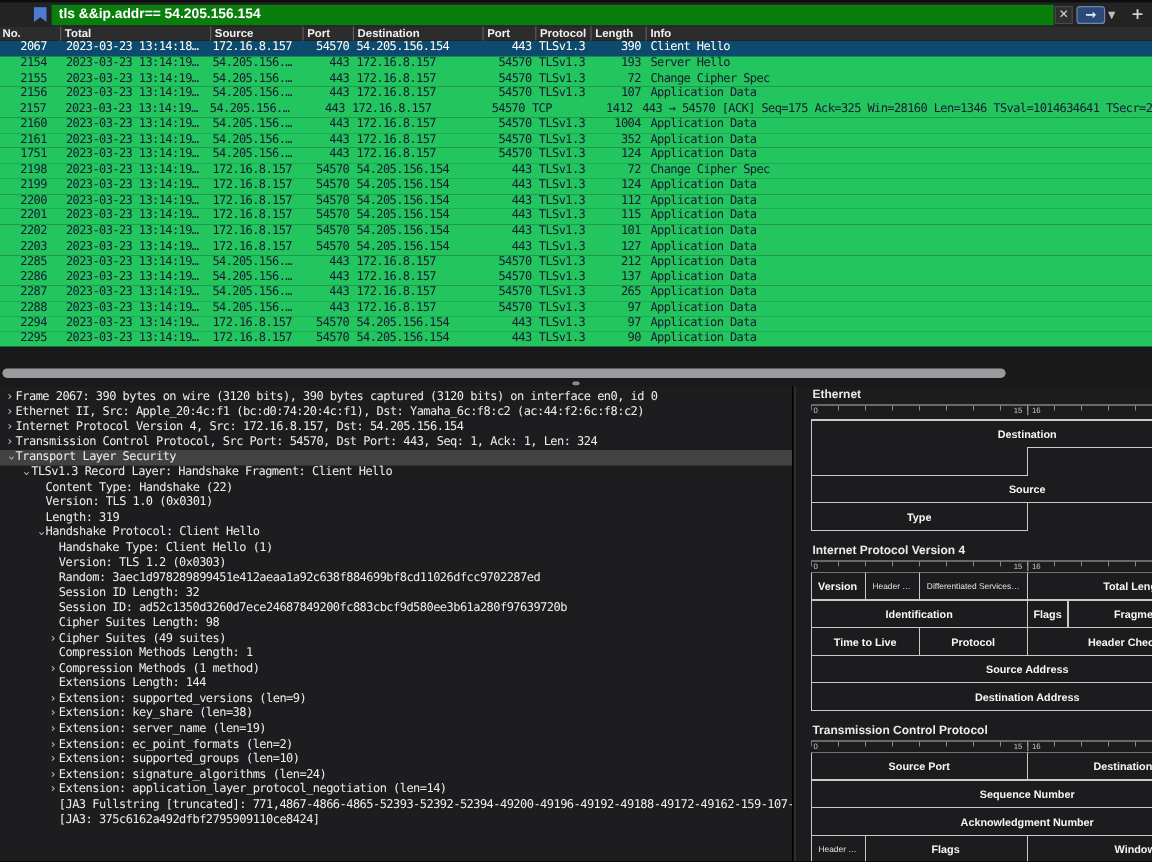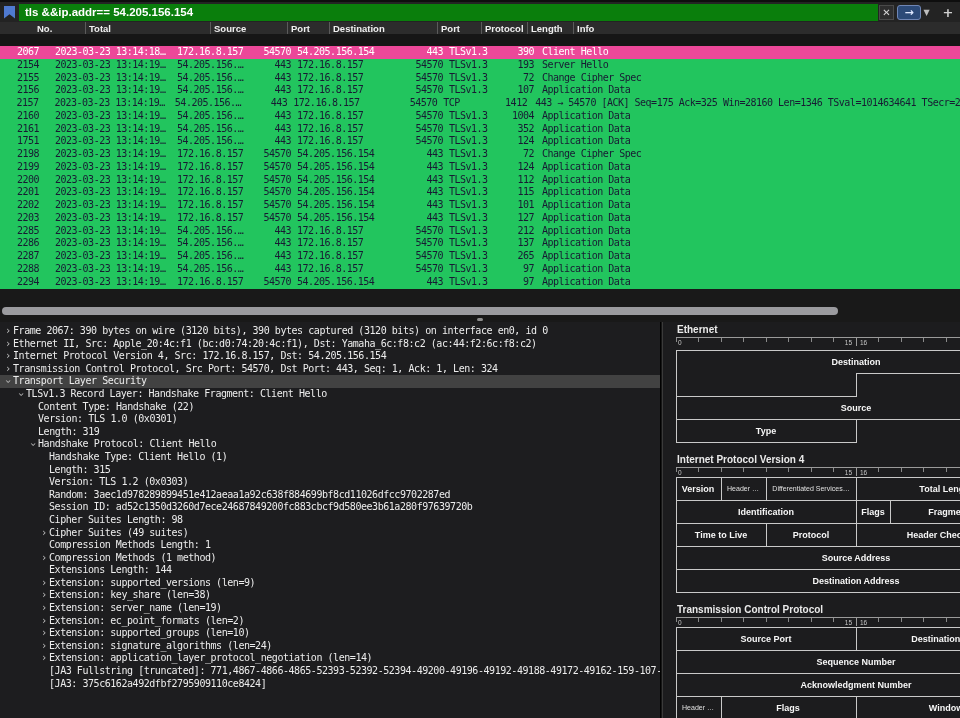--- a/index.html
+++ b/index.html
@@ -2,57 +2,57 @@
 <html><head>
 <meta charset="utf-8">
 <style>
   * { margin:0; padding:0; box-sizing:border-box; }
   html,body { background:#000; }
   .app{ position:relative; width:960px; height:718px; background:#161616; overflow:hidden;
         font-family:"Liberation Sans",sans-serif; }
 
   
   .filterbar{ position:absolute; top:0; left:0; right:0; height:22px; background:#232323;
-              border-top:2px solid #0e0e0e; display:flex; align-items:center; }
+              border-top:2px solid #0e0e0e; display:flex; align-items:center;padding-left:24px; }
   .bookmark{ width:11px; height:13px; margin:0 4px 0 4px; background:#4f7ad1; flex:0 0 auto;
              clip-path:polygon(0 0,100% 0,100% 100%,50% 68%,0 100%); }
   .filter-input{ flex:1 1 auto; height:17px; background:#0a7e0c; border:none; outline:none;
                  color:#ffffff; font:700 11.5px "Liberation Sans",sans-serif; padding:0 6px; }
   .fbtn{ flex:0 0 auto; height:15px; display:flex; align-items:center; justify-content:center;
          color:#d8d8d8; font:700 10px "DejaVu Sans",sans-serif; cursor:default; }
   .clear-btn{ width:15px; border:1px solid #4a4a4a; background:#2e2e2e; margin-left:1px; }
   .apply-btn{ width:24px; border:1px solid #6f86b5; background:#2c4a78; color:#dfe9ff;
               border-radius:3px; margin-left:3px; font-size:11px; }
   .caret-btn{ width:11px; font-size:8px; color:#bdbdbd; }
   .plus-btn{ width:16px; font-size:13px; color:#cfcfcf; margin:0 4px 0 8px; }
 
   
   .plist-head{ position:absolute; top:22px; left:0; right:0; height:12px; background:#2c2c2c;
                display:flex; color:#f0f0f0; font:700 9.5px "Liberation Sans",sans-serif; }
   .hc{ padding:1px 0 0 3px; border-left:1px solid #5b5b5b; white-space:nowrap; overflow:hidden; }
   .hc:first-child{ border-left:none; padding-left:2px; }
-  .w-no{width:50px;margin-left:35px;} .w-time{width:125px;} .w-src{width:77px;} .w-p1{width:42px;}
+  .w-no{width:50px;} .w-time{width:125px;} .w-src{width:77px;} .w-p1{width:42px;}
   .w-dst{width:108px;} .w-p2{width:44px;} .w-proto{width:46px;} .w-len{width:46px;}
   .w-info{flex:1 1 auto;}
 
   .plist-rows{ position:absolute; top:34px; left:0; right:0; height:255px; background:#161616;
                font-family:"DejaVu Sans Mono",monospace; font-size:10px; letter-spacing:-0.5px;
                color:#181a33; overflow:hidden; }
   .prow{ display:flex; height:12.75px; line-height:12.8px; background:#22c55e; white-space:nowrap; }
   .prow span{ overflow:hidden; }
   .c-no{ width:50px; text-align:right; padding-right:11px; }
   .c-time{ width:125px; padding-left:5px; }
   .c-src{ width:77px; padding-left:2px; }
   .c-p1{ width:42px; text-align:right; padding-right:3px; }
   .c-dst{ width:108px; padding-left:3px; }
   .c-p2{ width:44px; text-align:right; padding-right:3px; }
   .c-proto{ width:46px; padding-left:3px; }
   .c-len{ width:46px; text-align:right; padding-right:4px; }
   .c-info{ flex:1 1 auto; padding-left:4px; }
-  .prow.selected{ background:#ec4899; color:#ffffff;margin-top:12px; }
+  .prow.selected{ background:#0c4a6e; color:#ffffff; }
 
   
   .midzone{ position:absolute; top:289px; left:0; right:0; height:33px; background:#191919; }
   .hthumb{ position:absolute; top:18px; left:2px; width:836px; height:8px; border-radius:4px;
            background:#9b9b9f; }
   .splitdot{ position:absolute; top:29px; left:477px; width:6px; height:3px; border-radius:2px;
              background:#8d8d8d; }
 
   
   .bottom{ position:absolute; top:322px; bottom:0; left:0; right:0; }
@@ -419,35 +419,35 @@
         <div class="dline lvl2">
           <span class="arrow expanded">›</span>
           <span>Handshake Protocol: Client Hello</span>
         </div>
 
         <div class="dline lvl3">
           <span class="arrow"></span>
           <span>Handshake Type: Client Hello (1)</span>
         </div>
 
-        <div class="dline lvl3">
-          <span class="arrow"></span>
-          <span>Length: 315</span>
-        </div>
 
         <div class="dline lvl3">
           <span class="arrow"></span>
           <span>Version: TLS 1.2 (0x0303)</span>
         </div>
 
         <div class="dline lvl3">
           <span class="arrow"></span>
           <span>Random: 3aec1d978289899451e412aeaa1a92c638f884699bf8cd11026dfcc9702287ed</span>
         </div>
 
+        <div class="dline lvl3">
+          <span class="arrow"></span>
+          <span>Session ID Length: 32</span>
+        </div>
 
         <div class="dline lvl3">
           <span class="arrow"></span>
           <span>Session ID: ad52c1350d3260d7ece24687849200fc883cbcf9d580ee3b61a280f97639720b</span>
         </div>
 
         <div class="dline lvl3">
           <span class="arrow"></span>
           <span>Cipher Suites Length: 98</span>
         </div>

